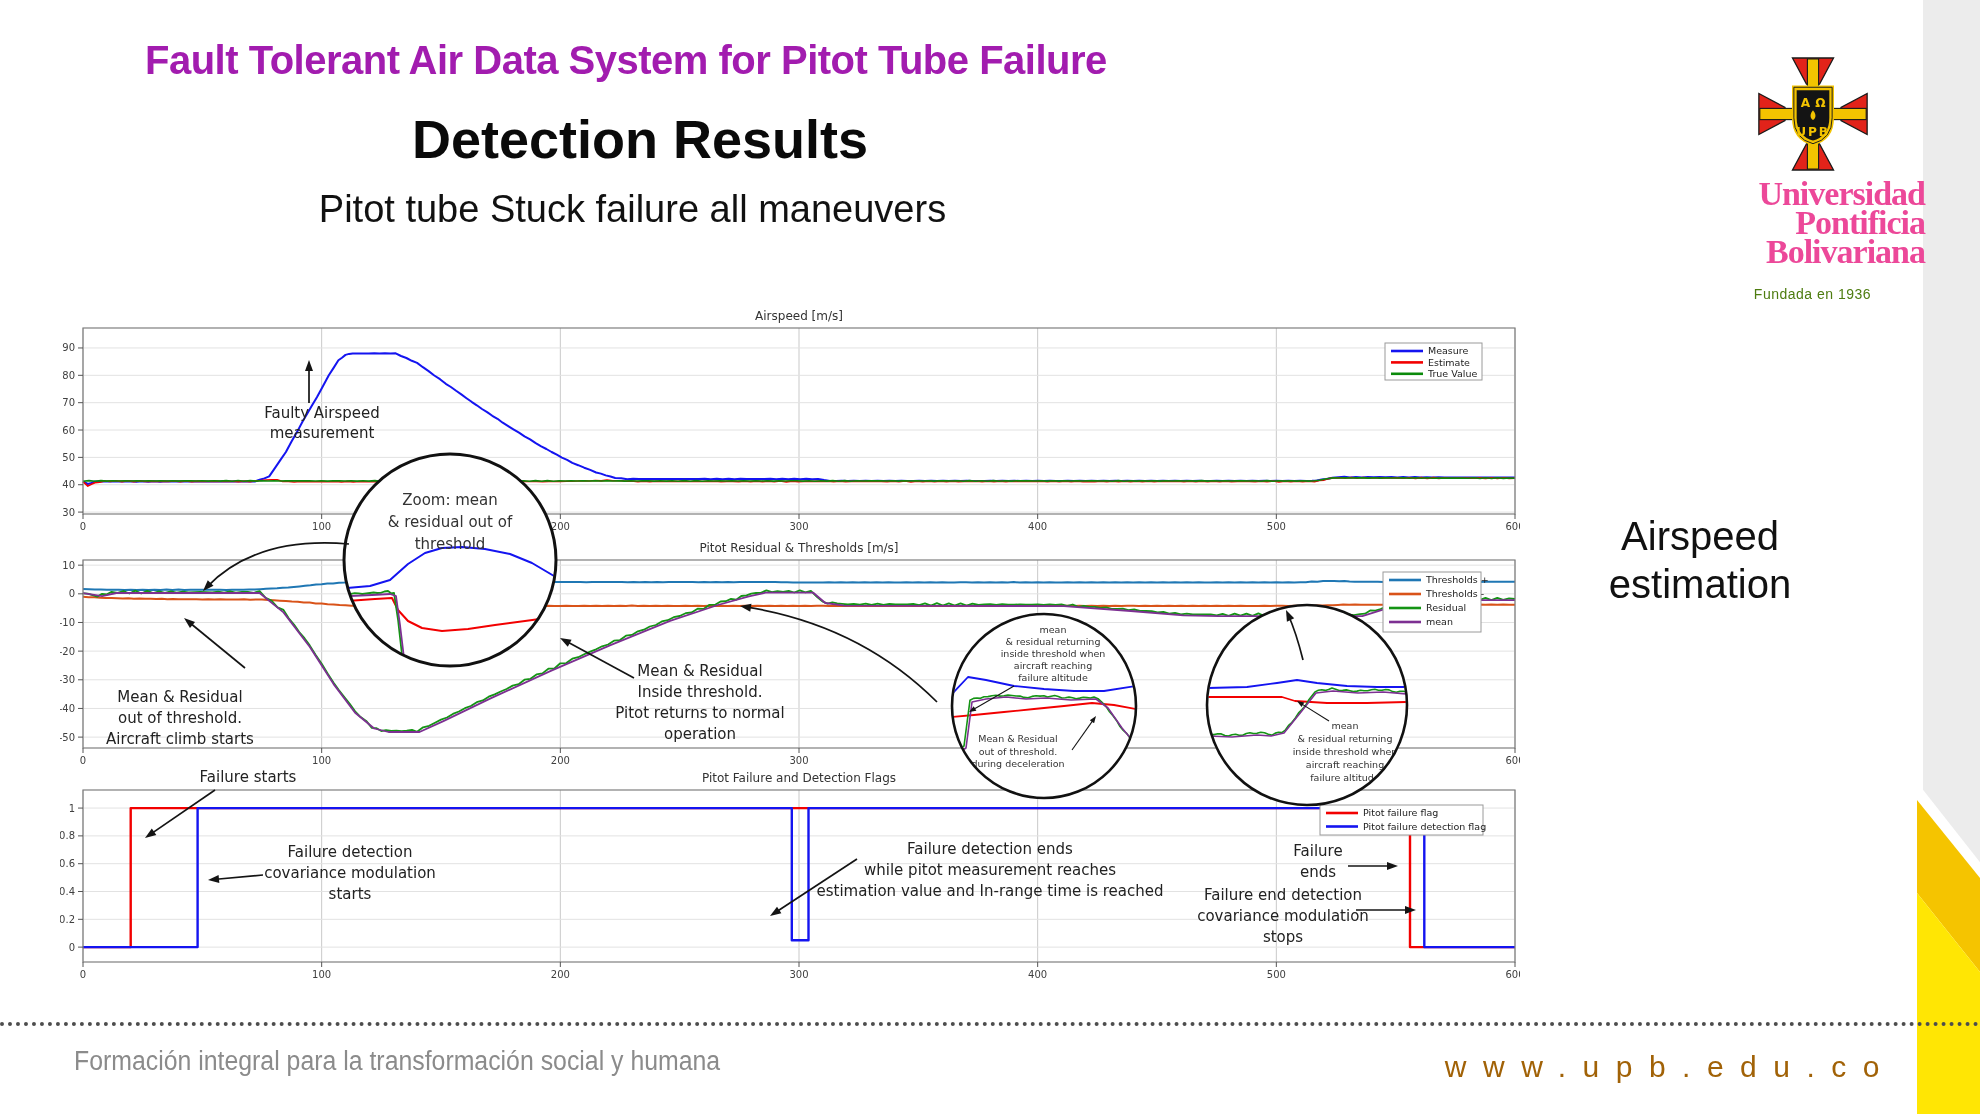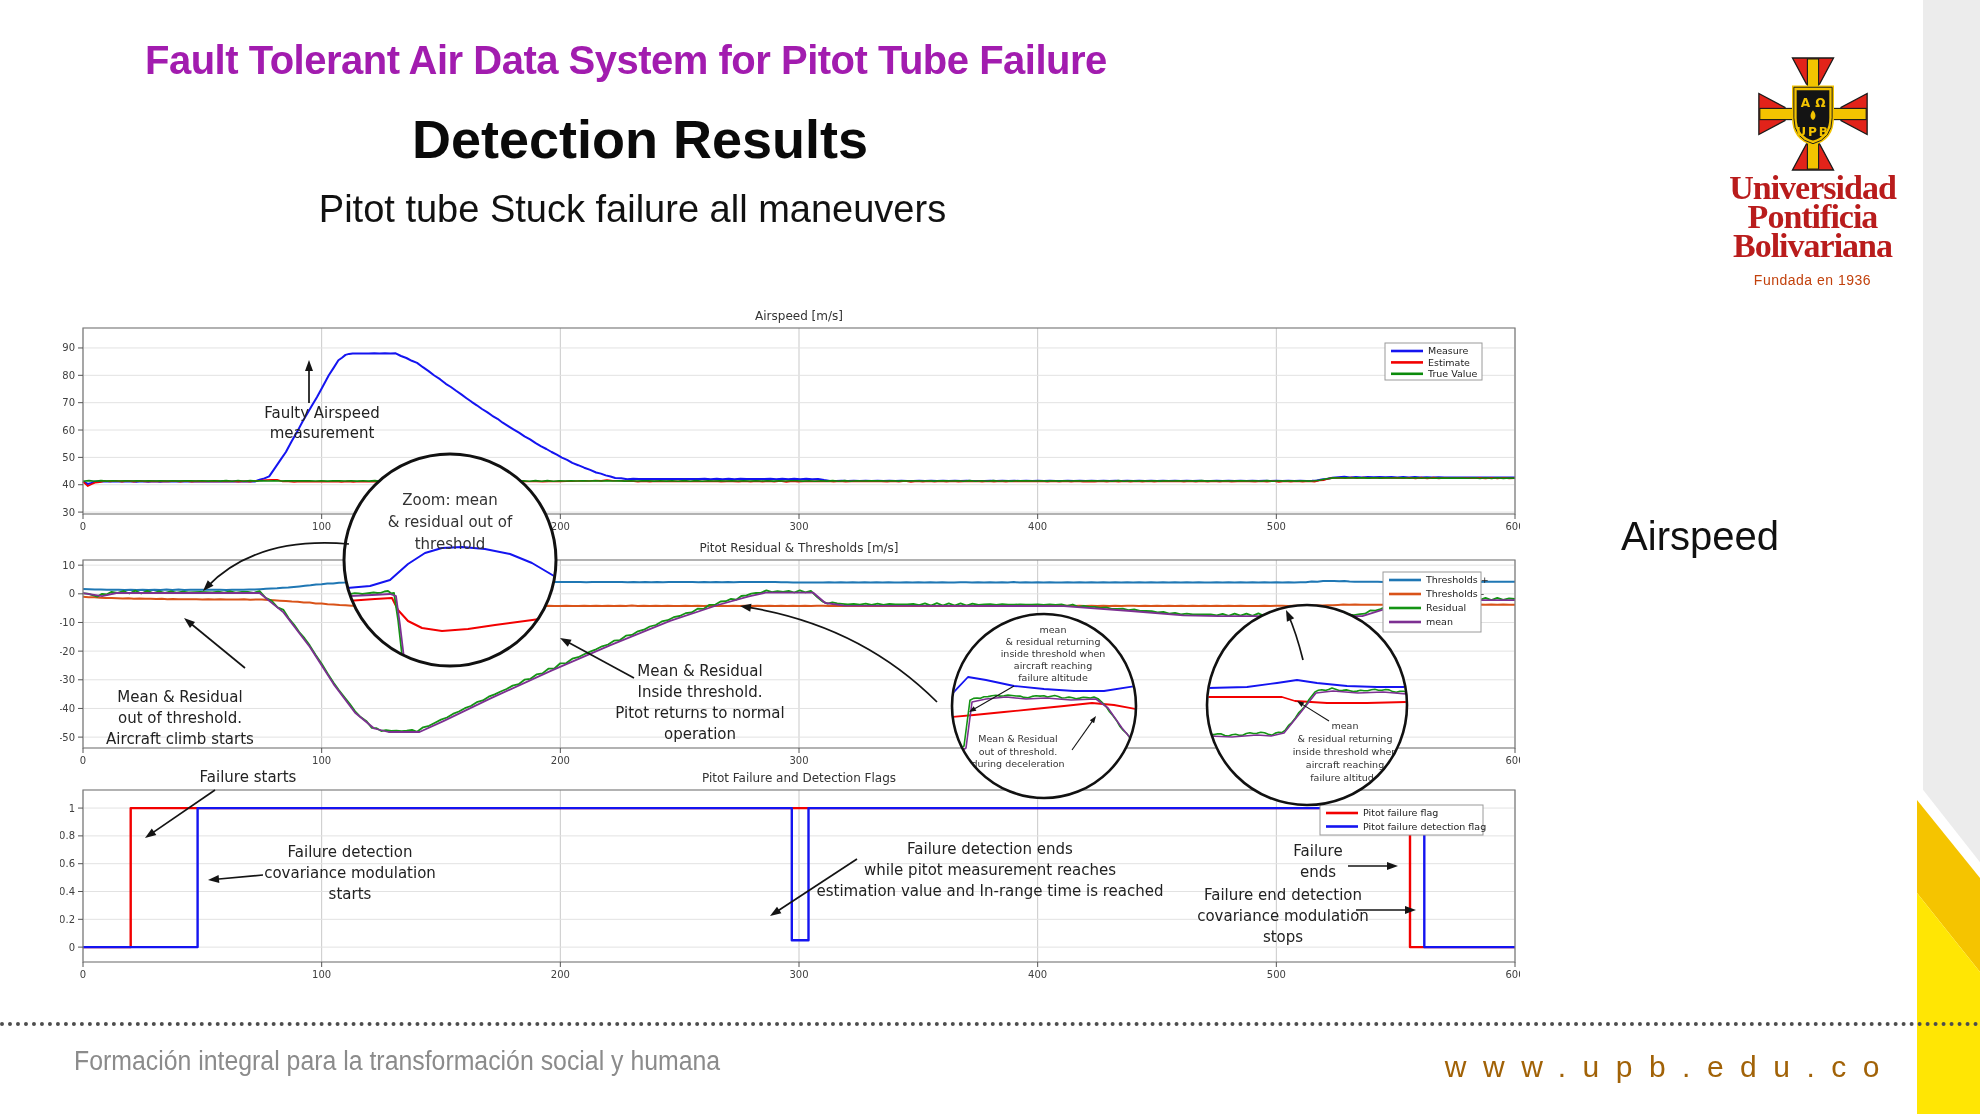--- a/index.html
+++ b/index.html
@@ -17,22 +17,22 @@
     clip-path:polygon(0 0,100% 45.3%,100% 100%,0 54%);}
   .ribbon-yellow{position:absolute;left:1917px;top:893px;width:63px;height:221px;background:#ffe604;
     clip-path:polygon(0 0,100% 35.7%,100% 100%,0 100%);}
   
   .dotline{position:absolute;left:0;top:1022px;width:1980px;height:0;border-top:4px dotted #4d4d4d;z-index:5;}
   .footer-left{position:absolute;left:74px;top:1046px;font-size:27px;color:#8b8b8b;transform:scaleX(.92);transform-origin:left center;}
   .footer-right{position:absolute;right:84px;top:1050px;font-size:30px;color:#a16207;letter-spacing:.55em;}
   
   .logo{position:absolute;left:1700px;top:55px;width:225px;text-align:center;}
   .logo svg{display:block;margin:0 auto;}
-  .logo-name{font-family:"Liberation Serif",serif;font-weight:bold;font-size:34px;line-height:29px;color:#b91c1c;margin-top:0;letter-spacing:-1px;}
-  .logo-founded{font-size:14px;color:#c2410c;margin-top:12px;letter-spacing:.5px;}
+  .logo-name{font-family:"Liberation Serif",serif;font-weight:bold;font-size:34px;line-height:29px;color:#ec4899;margin-top:6px;letter-spacing:-1px;text-align:right;}
+  .logo-founded{font-size:14px;color:#4d7c0f;margin-top:20px;letter-spacing:.5px;}
   svg text{font-family:"DejaVu Sans","Liberation Sans",sans-serif;}
 </style>
 </head>
 <body>
 
 <div class="slide">
 
   <div class="title1">Fault Tolerant Air Data System for Pitot Tube Failure</div>
   <div class="title2">Detection Results</div>
   <div class="title3">Pitot tube Stuck failure all maneuvers</div>
@@ -59,20 +59,21 @@
     <div class="logo-name">
       <div>Universidad</div>
       <div>Pontificia</div>
       <div>Bolivariana</div>
     </div>
     <div class="logo-founded">Fundada en 1936</div>
   </div>
 
   <div class="side-label">
     <div>Airspeed</div>
+    <div>estimation</div>
   </div>
 
   <div class="figure-wrap">
     <svg id="fig" width="1460" height="690" viewBox="0 0 1460 690">
         <g>
           <rect x="23" y="18" width="1432" height="186" fill="#fff"></rect>
           <line x1="23" y1="18" x2="23" y2="204" stroke="#c9c9c9" stroke-width="1"></line>
           <line x1="261.66666666666663" y1="18" x2="261.66666666666663" y2="204" stroke="#c9c9c9" stroke-width="1"></line>
           <line x1="500.3333333333333" y1="18" x2="500.3333333333333" y2="204" stroke="#c9c9c9" stroke-width="1"></line>
           <line x1="739" y1="18" x2="739" y2="204" stroke="#c9c9c9" stroke-width="1"></line>

